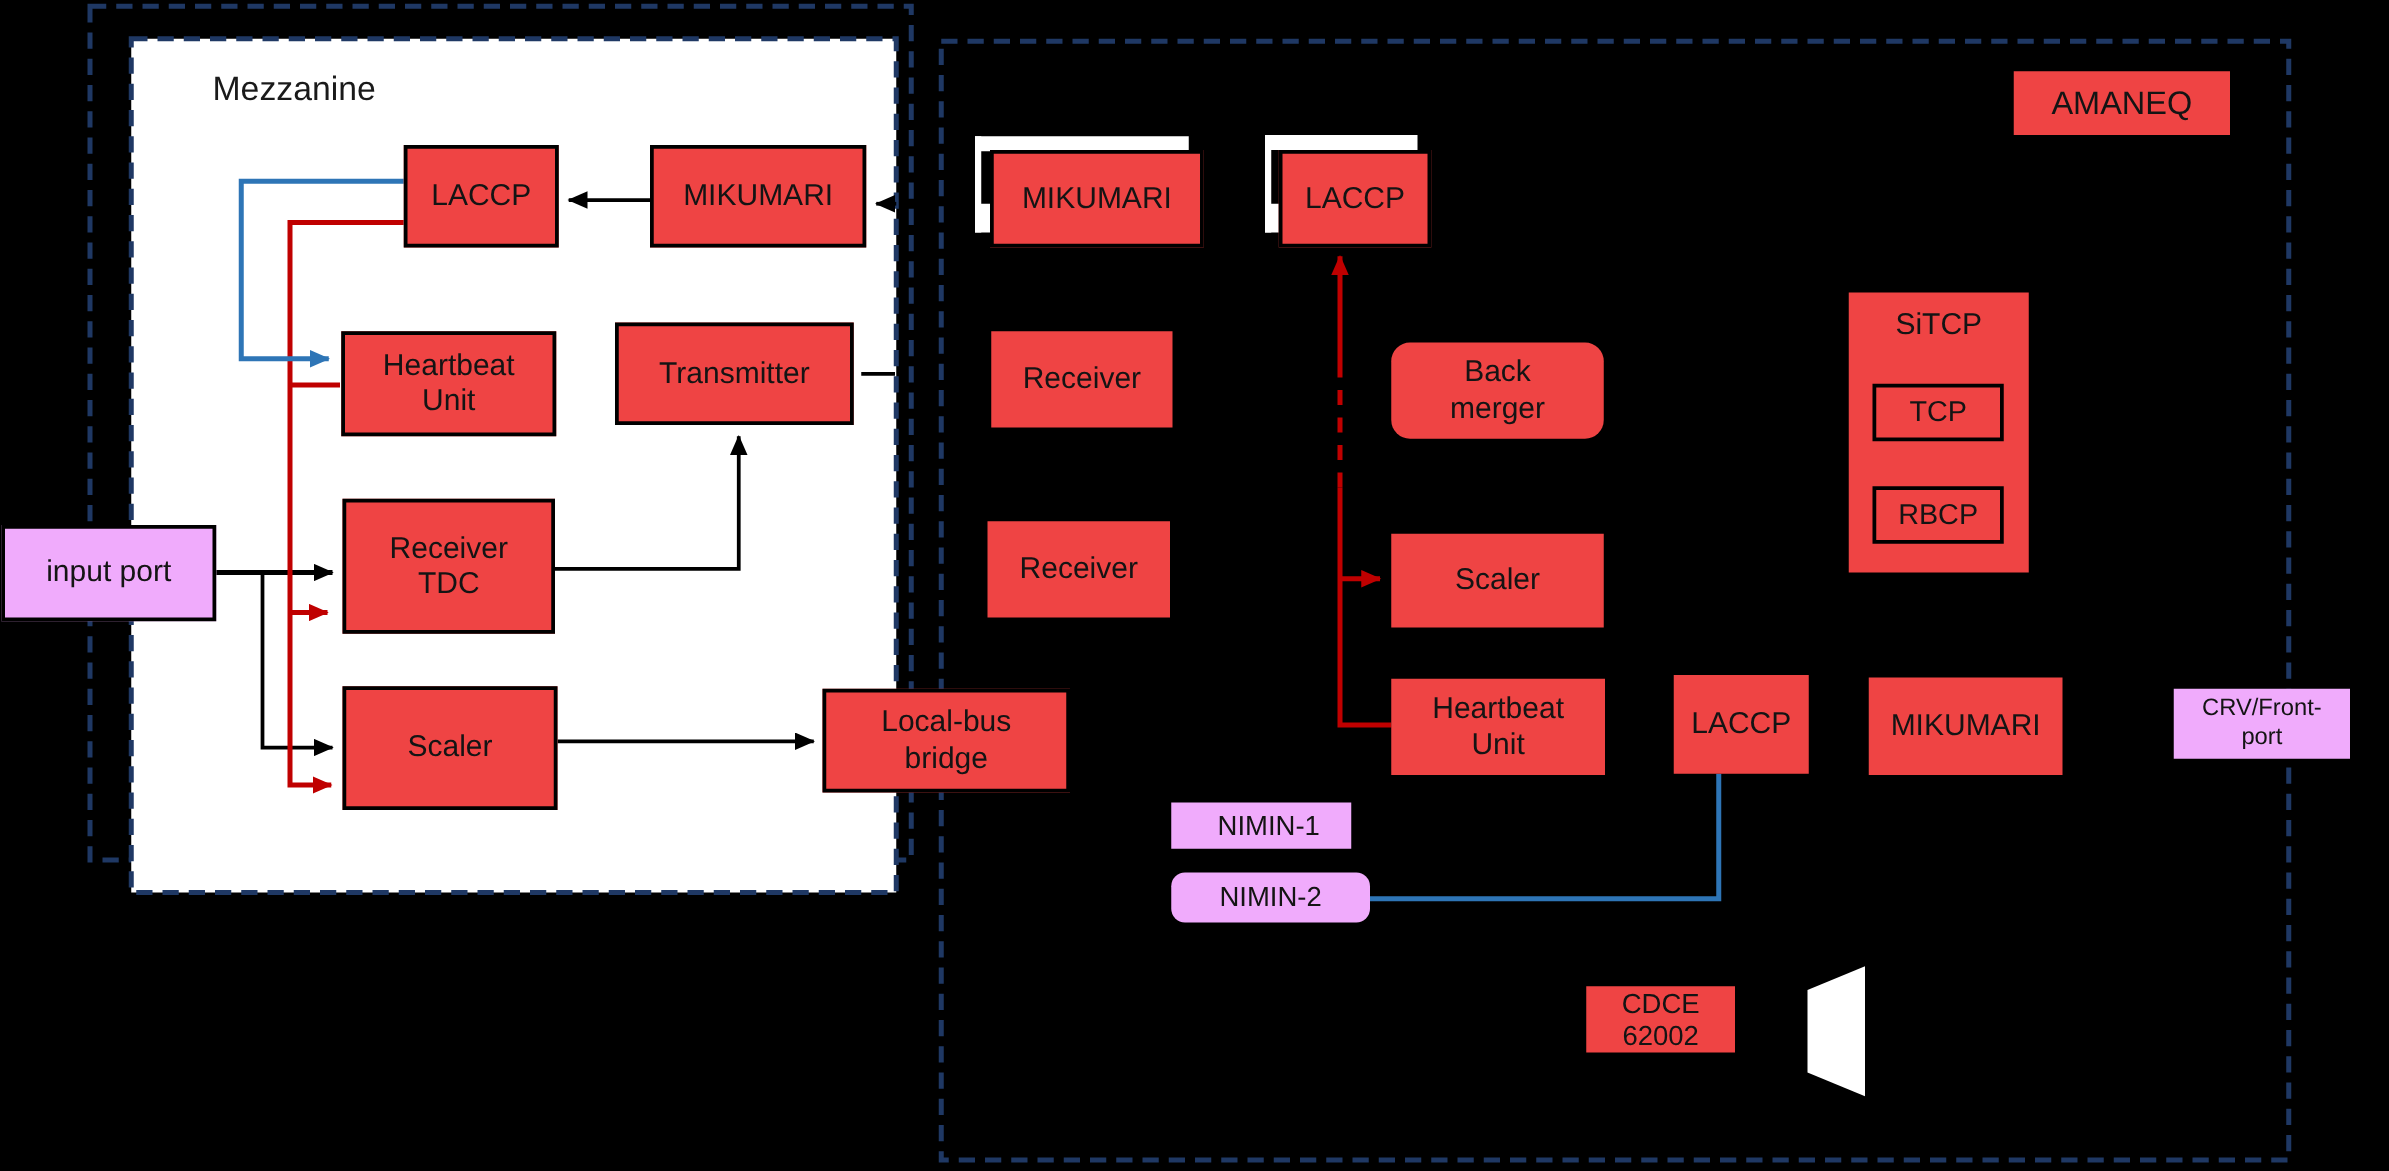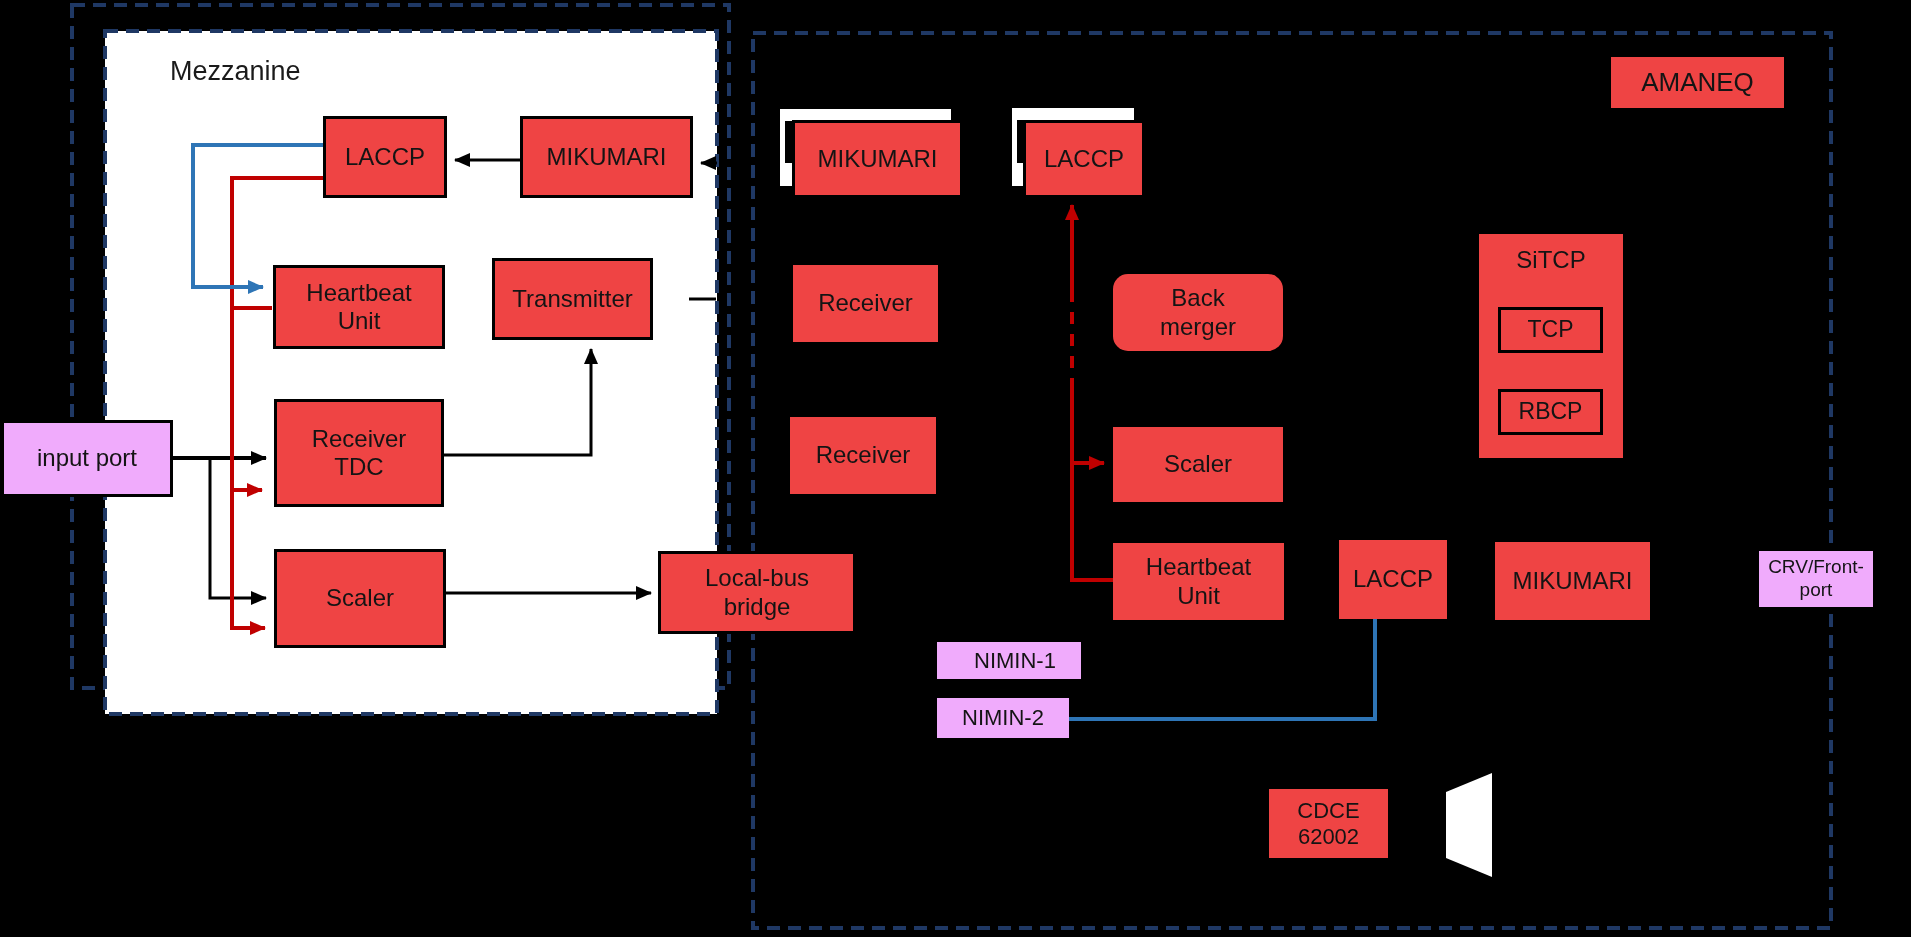--- a/index.html
+++ b/index.html
@@ -15,21 +15,21 @@
   }
   .bordered{border:3px solid #000;box-sizing:border-box;}
   .gray{background:#f0abfc;}
   .plain-label{position:absolute;background:transparent;font-size:27px;color:#1a1a1a;}
   .backpiece{position:absolute;background:#fff;}
   
   .n-input-port   {left:1px;   top:420px; width:172px; height:77px; border:3px solid #000; box-sizing:border-box;}
   .n-laccp-l      {left:323px; top:116px; width:124px; height:82px;}
   .n-mikumari-l   {left:520px; top:116px; width:173px; height:82px;}
   .n-heartbeat-l  {left:273px; top:265px; width:172px; height:84px;}
-  .n-transmitter  {left:492px; top:258px; width:161px; height:82px;}
+  .n-transmitter  {left:492px; top:258px; width:191px; height:82px;}
   .n-tdc          {left:274px; top:399px; width:170px; height:108px;}
   .n-scaler-l     {left:274px; top:549px; width:172px; height:99px;}
   .n-bridge       {left:658px; top:551px; width:198px; height:83px;}
   .mezz-label     {left:170px; top:56px;}
   
   .n-amaneq       {left:1611px;top:57px;  width:173px; height:51px; font-size:26px;}
   .mik-back-top   {left:780px; top:109px; width:171px; height:12px;}
   .mik-back-left  {left:780px; top:109px; width:5px;   height:77px;}
   .mik-back-corner{left:780px; top:163px; width:12px;  height:23px;}
   .n-mikumari-st  {left:792px; top:120px; width:171px; height:78px;}
@@ -40,24 +40,24 @@
   .n-receiver1    {left:793px; top:265px; width:145px; height:77px;}
   .n-receiver2    {left:790px; top:417px; width:146px; height:77px;}
   .n-back-merger  {left:1113px;top:274px; width:170px; height:77px;border-radius:15px;}
   .n-scaler-r     {left:1113px;top:427px; width:170px; height:75px;}
   .n-heartbeat-r  {left:1113px;top:543px; width:171px; height:77px;}
   .n-laccp-r      {left:1339px;top:540px; width:108px; height:79px;}
   .n-mikumari-r   {left:1495px;top:542px; width:155px; height:78px;}
   .n-sitcp        {left:1479px;top:234px; width:144px; height:224px; align-items:flex-start; justify-content:center; padding-top:12px; box-sizing:border-box;}
   .n-tcp          {left:1498px;top:307px; width:105px; height:46px; font-size:23px;}
   .n-rbcp         {left:1498px;top:389px; width:105px; height:46px; font-size:23px;}
-  .n-crv          {left:1739px;top:551px; width:114px; height:56px; font-size:19px; line-height:1.2;margin-left:20px;}
+  .n-crv          {left:1739px;top:551px; width:141px; height:56px; font-size:19px; line-height:1.2;}
   .n-nimin1       {left:937px; top:642px; width:132px; height:37px; font-size:22px;padding-left:12px;}
-  .n-nimin2       {left:937px; top:698px; width:132px; height:40px; font-size:22px;}
-  .n-cdce         {left:1269px;top:789px; width:119px; height:69px; font-size:22px;}
+  .n-nimin2       {left:937px; top:698px; width:159px; height:40px; font-size:22px;border-radius:11px;}
+  .n-cdce         {left:1269px;top:789px; width:119px; height:53px; font-size:22px;}
 </style>
 </head>
 <body>
 
 <div class="stage">
 
   <svg class="wires" viewBox="0 0 1911 937">
     <defs>
       <marker id="ab" markerUnits="userSpaceOnUse" markerWidth="18" markerHeight="14" refX="15" refY="7" orient="auto">
         <path d="M0,0 L16,7 L0,14 z" fill="#000"></path>

